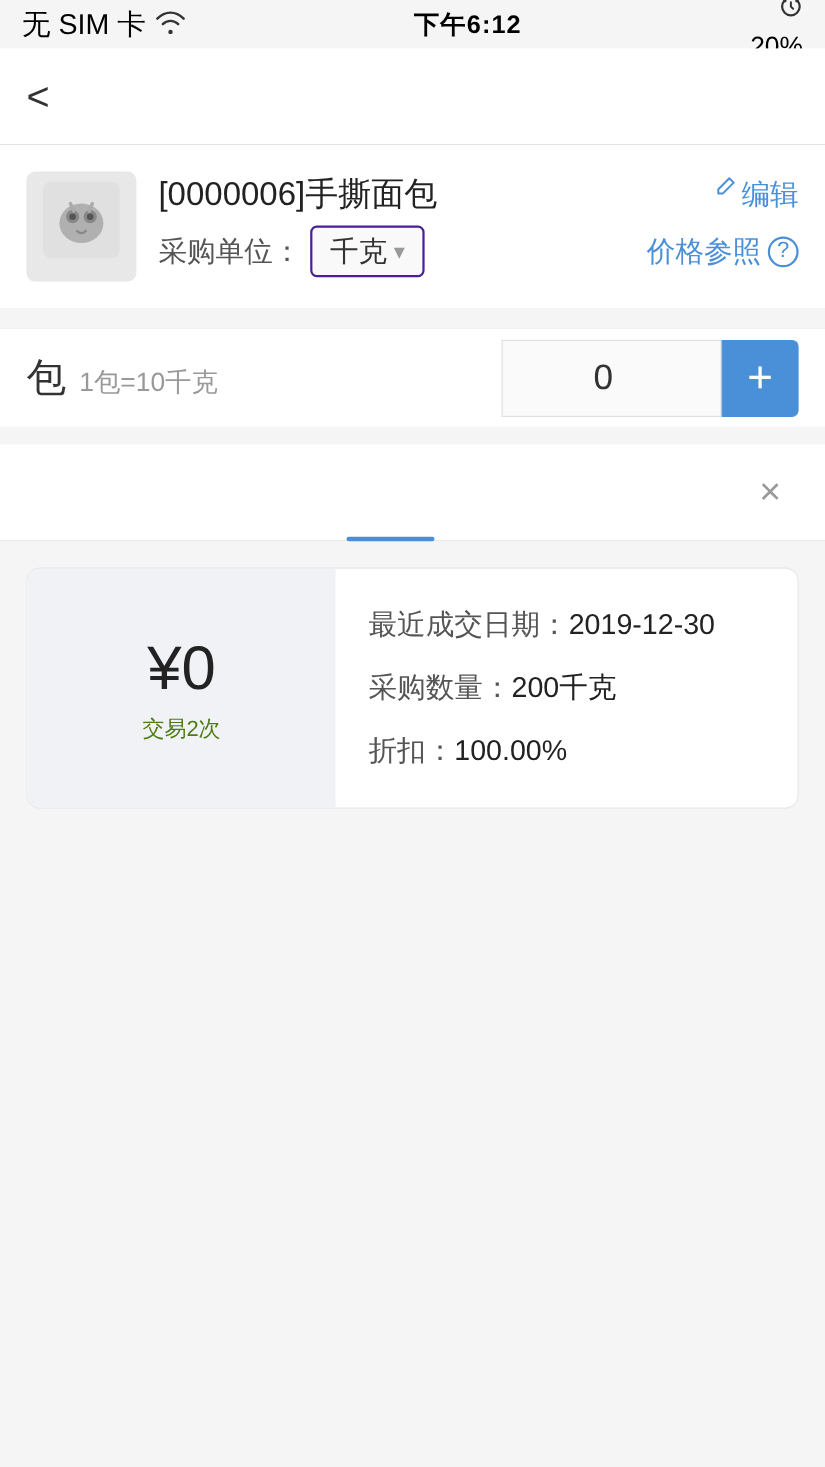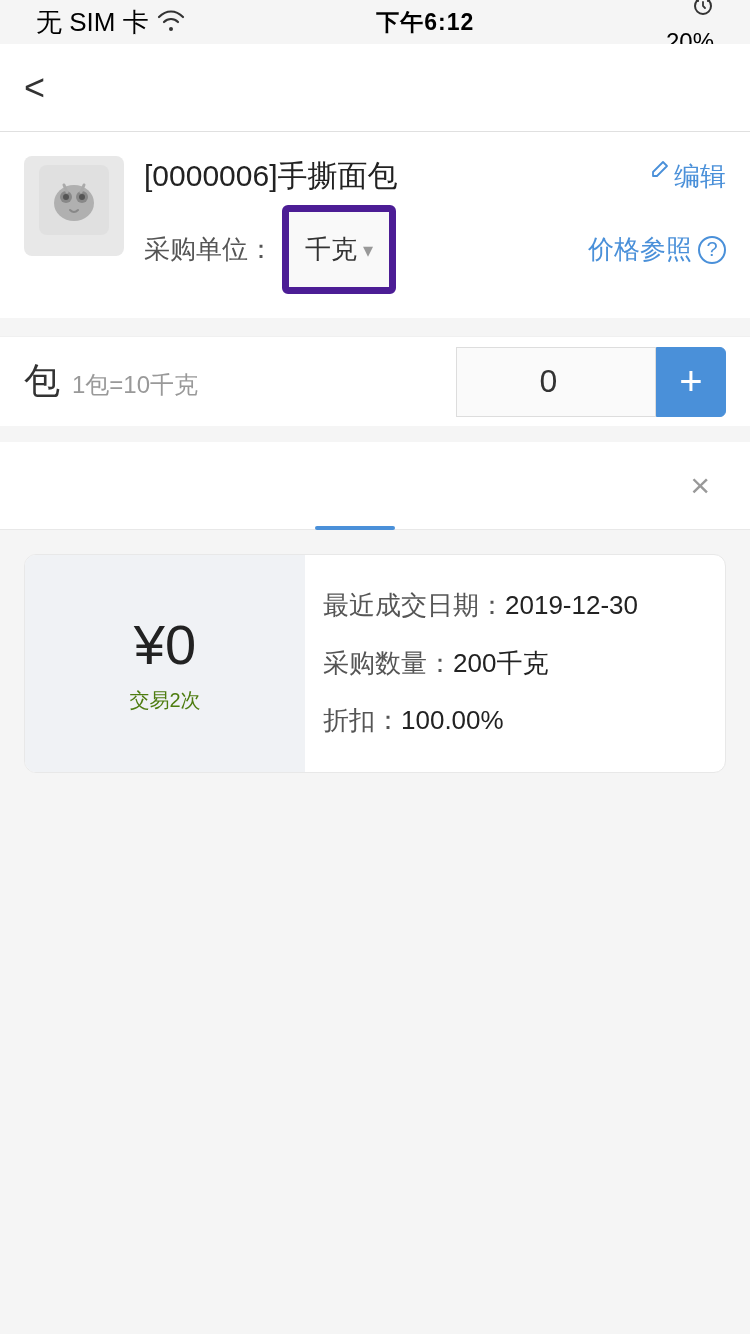--- a/index.html
+++ b/index.html
@@ -13,21 +13,21 @@
     }
 
     
     .status-bar {
       width: 750px;
       height: 44px;
       background: #f5f5f5;
       display: flex;
       align-items: center;
       justify-content: space-between;
-      padding: 0 36px;
+      padding: 0 20px;
       font-size: 26px;
       font-weight: 500;
     }
     .status-left {
       display: flex;
       align-items: center;
       gap: 8px;
       font-size: 26px;
     }
     .status-center {
@@ -151,23 +151,23 @@
     .unit-row {
       display: flex;
       align-items: center;
       justify-content: space-between;
     }
     .unit-label {
       font-size: 26px;
       color: #555;
     }
     .unit-select {
-      border: 7px solid #4c1d95;
+      border: 2px solid #4c1d95;
       border-radius: 6px;
-      padding: 20px 16px;
+      padding: 4px 16px;
       font-size: 26px;
       color: #333;
       background: #f9f9f9;
       display: inline-flex;
       align-items: center;
       gap: 6px;
       cursor: pointer;
     }
     .unit-select-arrow {
       font-size: 20px;
@@ -317,21 +317,21 @@
       color: #222;
       font-weight: 400;
     }
     .price-trades {
       font-size: 20px;
       color: #4d7c0f;
       margin-top: 10px;
     }
     .price-card-right {
       flex: 1;
-      padding: 30px 18px;
+      padding: 30px 30px;
       display: flex;
       flex-direction: column;
       justify-content: center;
       gap: 16px;
     }
     .price-detail-row {
       font-size: 26px;
       color: #333;
       line-height: 1.6;
     }

